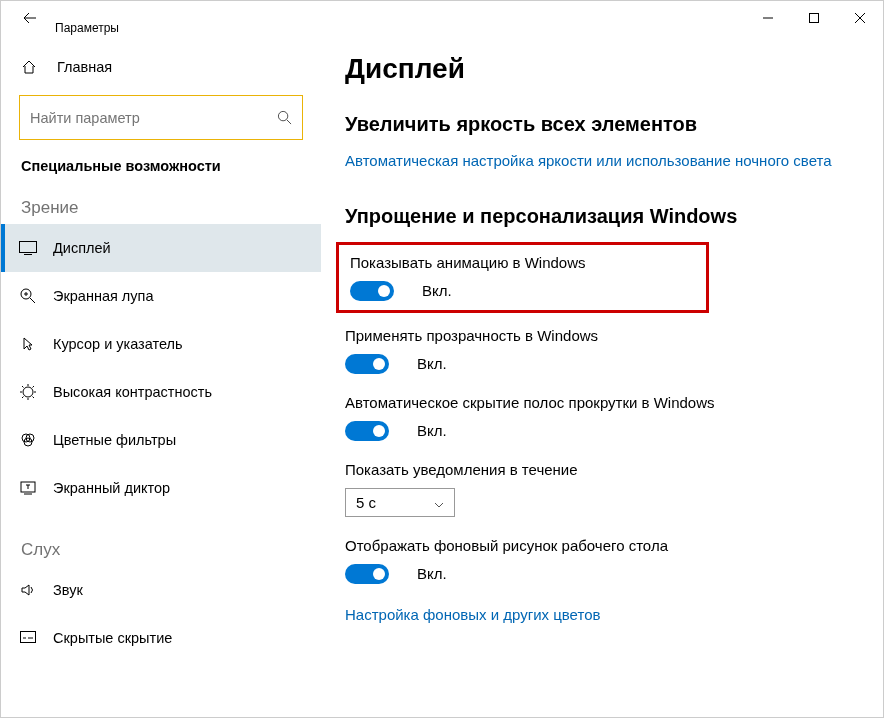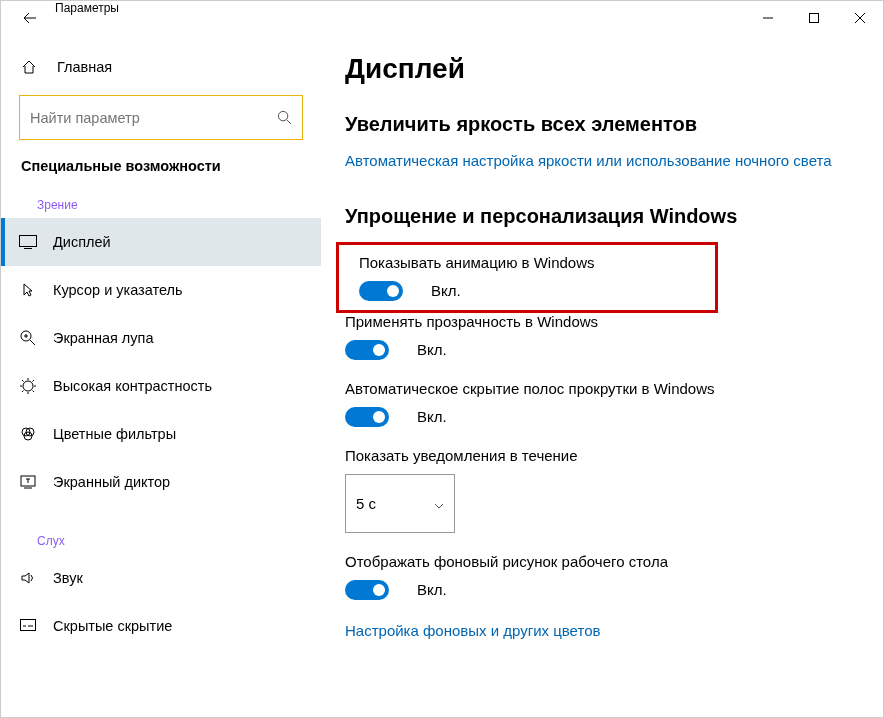--- a/index.html
+++ b/index.html
@@ -1,57 +1,57 @@
 <!DOCTYPE html>
 <html><head>
   <meta charset="utf-8">
   <style>
     * { box-sizing: border-box; margin: 0; padding: 0; font-family: 'Segoe UI', Tahoma, sans-serif; }
     body { width: 884px; height: 718px; background: #fff; overflow: hidden; border: 1px solid #ccc; }
     
-    .titlebar { height: 34px; display: flex; align-items: flex-start; padding-left: 8px; }
+    .titlebar { height: 34px; display: flex; align-items: flex-end; padding-left: 8px; }
     .back-btn { width: 42px; height: 34px; display: flex; align-items: center; justify-content: center; cursor: pointer; }
     .titlebar-label { font-size: 12px; margin-left: 4px; color: #000; }
     .titlebar-right { margin-left: auto; display: flex; }
     .winbtn { width: 46px; height: 34px; display: flex; align-items: center; justify-content: center; cursor: pointer; }
     .winbtn svg { stroke: #000; }
     
     .layout { display: flex; height: calc(100% - 34px); }
     .sidebar { width: 320px; padding: 8px 0; }
     .main { flex: 1; padding: 10px 24px 0 24px; overflow-y: auto; }
     
     .nav-home { display: flex; align-items: center; height: 36px; padding-left: 20px; cursor: pointer; font-size: 14.5px; margin-top: 6px; margin-bottom: 10px; }
     .nav-home .icon { width: 22px; margin-right: 14px; display:flex; }
     
     .search { margin: 6px 18px 18px 18px; height: 45px; border: 1px solid #eab308; display: flex; align-items: center; padding: 0 10px; }
     .search input { border: none; outline: none; flex: 1; font-size: 14.5px; background: transparent; color: #666; }
     .search .sicon { color: #666; display:flex; }
     
     .category-label { padding: 0 20px; font-size: 14.5px; font-weight: 600; margin-bottom: 24px; }
-    .group-label { padding: 0 20px; font-size: 12px; color: #8b5cf6; margin-bottom: 6px; margin-top: 8px; margin-left: 16px; }
+    .group-label { padding: 0 20px; font-size: 17px; color: #737373; margin-bottom: 6px; margin-top: 8px; }
     
     .nav-item { display: flex; align-items: center; height: 48px; padding-left: 16px; cursor: pointer; font-size: 14.5px; position: relative; }
     .nav-item.active { background: #dfe7eb; }
     .nav-item.active::before { content: ''; position: absolute; left: 0; top: 0; bottom: 0; width: 4px; background: #0078d4; }
     .nav-item .icon { width: 22px; margin-right: 14px; display: flex; align-items: center; justify-content: center; }
     
     .page-title { font-size: 28px; font-weight: 600; margin-bottom: 28px; margin-top: 8px; }
     .section-title { font-size: 20px; font-weight: 700; margin-bottom: 14px; }
     .link { color: #0066b4; font-size: 15px; cursor: pointer; display: block; margin-bottom: 32px; line-height: 1.5; }
     
     .setting-block { margin-bottom: 20px; }
     .setting-label { font-size: 15px; margin-bottom: 10px; }
-    .highlighted { border: 3px solid #cc0000; padding: 9px 120px 9px 20px; margin-left: -9px; display: inline-block; }
+    .highlighted { border: 3px solid #cc0000; padding: 9px 120px 9px 11px; margin-left: -9px; display: inline-block; margin-bottom: 14px; }
     
     .toggle-row { display: flex; align-items: center; gap: 28px; }
     .toggle { width: 44px; height: 20px; border-radius: 10px; background: #0078d4; position: relative; cursor: pointer; }
     .toggle::after { content: ''; position: absolute; right: 4px; top: 4px; width: 12px; height: 12px; border-radius: 50%; background: #fff; }
     .toggle-label { font-size: 15px; }
     
-    .select-box { display: inline-flex; align-items: center; border: 1px solid #999; padding: 20px 10px; font-size: 15px; cursor: pointer; min-width: 110px; justify-content: space-between; margin-bottom: 20px; }
+    .select-box { display: inline-flex; align-items: center; border: 1px solid #999; padding: 5px 10px; font-size: 15px; cursor: pointer; min-width: 110px; justify-content: space-between; margin-bottom: 20px; }
     .select-box .down { margin-left: 14px; color: #666; }
   </style>
 </head>
 <body>
 
 <div class="titlebar">
   <div class="back-btn">
     <svg width="14" height="14" viewBox="0 0 14 14">
         <path d="M6 2 L1 7 L6 12 M1 7 H13" stroke="#000" stroke-width="1" fill="none"></path>
       </svg>
@@ -108,35 +108,35 @@
           <svg width="18" height="14" viewBox="0 0 18 14">
             <rect x="0.5" y="0.5" width="17" height="11" stroke="#000" fill="none"></rect>
             <line x1="5" y1="13.5" x2="13" y2="13.5" stroke="#000"></line>
           </svg>
         </span>
       <span>Дисплей</span>
     </div>
     <div class="nav-item">
       <span class="icon">
           <svg width="16" height="16" viewBox="0 0 16 16">
-            <path d="M4 2 L4 13 L7 10 L9 14 L11 13 L9 9 L12 9 Z" stroke="#000" fill="none"></path>
-          </svg>
-        </span>
-      <span>Курсор и указатель</span>
-    </div>
-    <div class="nav-item">
-      <span class="icon">
-          <svg width="16" height="16" viewBox="0 0 16 16">
             <circle cx="6" cy="6" r="5" stroke="#000" fill="none"></circle>
             <line x1="10" y1="10" x2="15" y2="15" stroke="#000"></line>
             <line x1="4" y1="6" x2="8" y2="6" stroke="#000"></line>
             <line x1="6" y1="4" x2="6" y2="8" stroke="#000"></line>
           </svg>
         </span>
       <span>Экранная лупа</span>
+    </div>
+    <div class="nav-item">
+      <span class="icon">
+          <svg width="16" height="16" viewBox="0 0 16 16">
+            <path d="M4 2 L4 13 L7 10 L9 14 L11 13 L9 9 L12 9 Z" stroke="#000" fill="none"></path>
+          </svg>
+        </span>
+      <span>Курсор и указатель</span>
     </div>
     <div class="nav-item">
       <span class="icon">
           <svg width="16" height="16" viewBox="0 0 16 16">
             <circle cx="8" cy="8" r="5" stroke="#000" fill="none"></circle>
             <line x1="8" y1="0" x2="8" y2="2" stroke="#000"></line>
             <line x1="8" y1="14" x2="8" y2="16" stroke="#000"></line>
             <line x1="0" y1="8" x2="2" y2="8" stroke="#000"></line>
             <line x1="14" y1="8" x2="16" y2="8" stroke="#000"></line>
             <line x1="2" y1="2" x2="3.5" y2="3.5" stroke="#000"></line>

